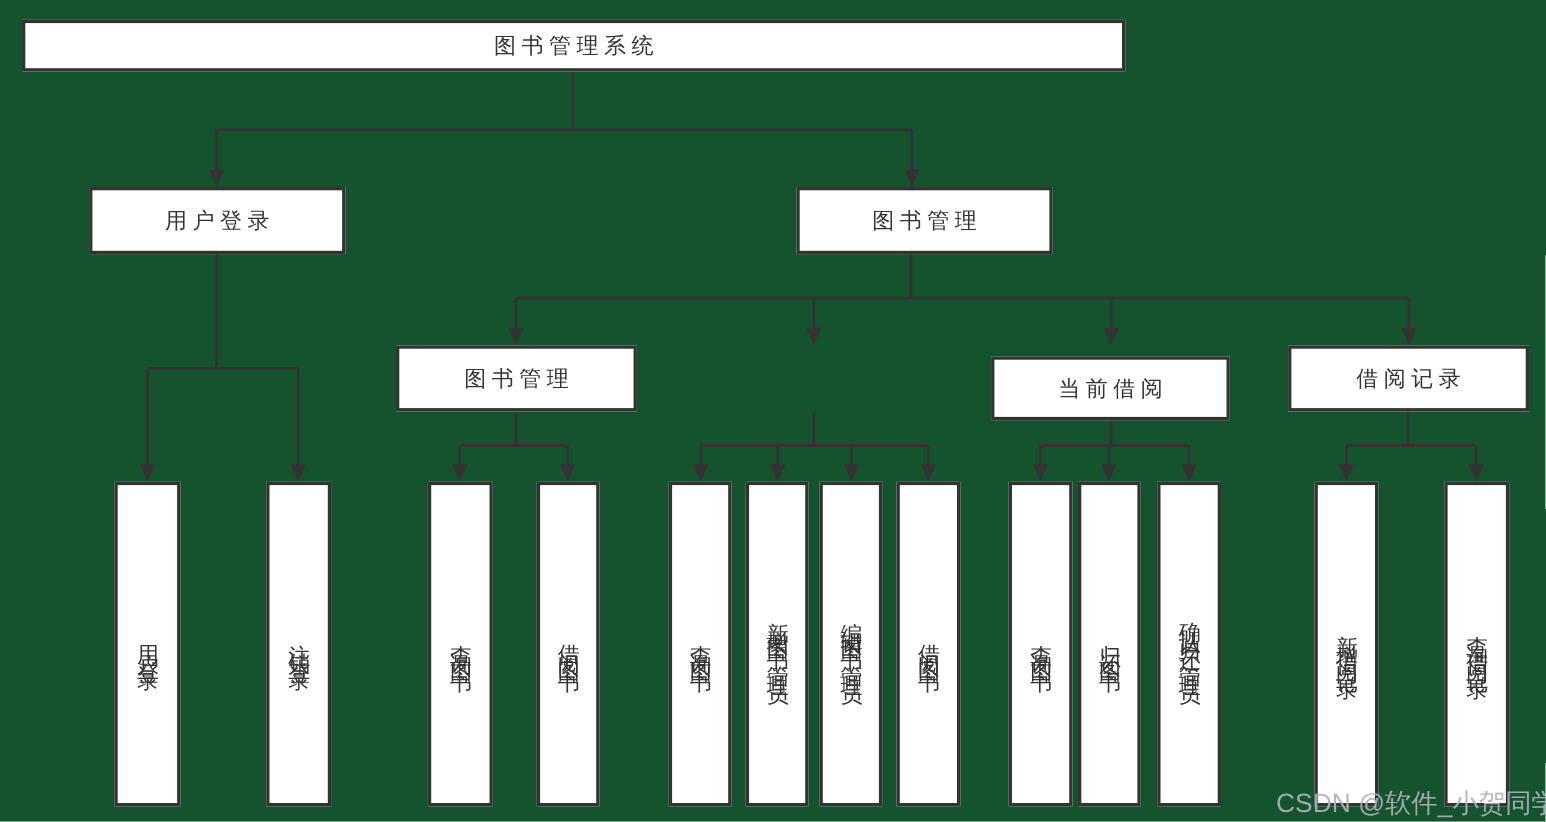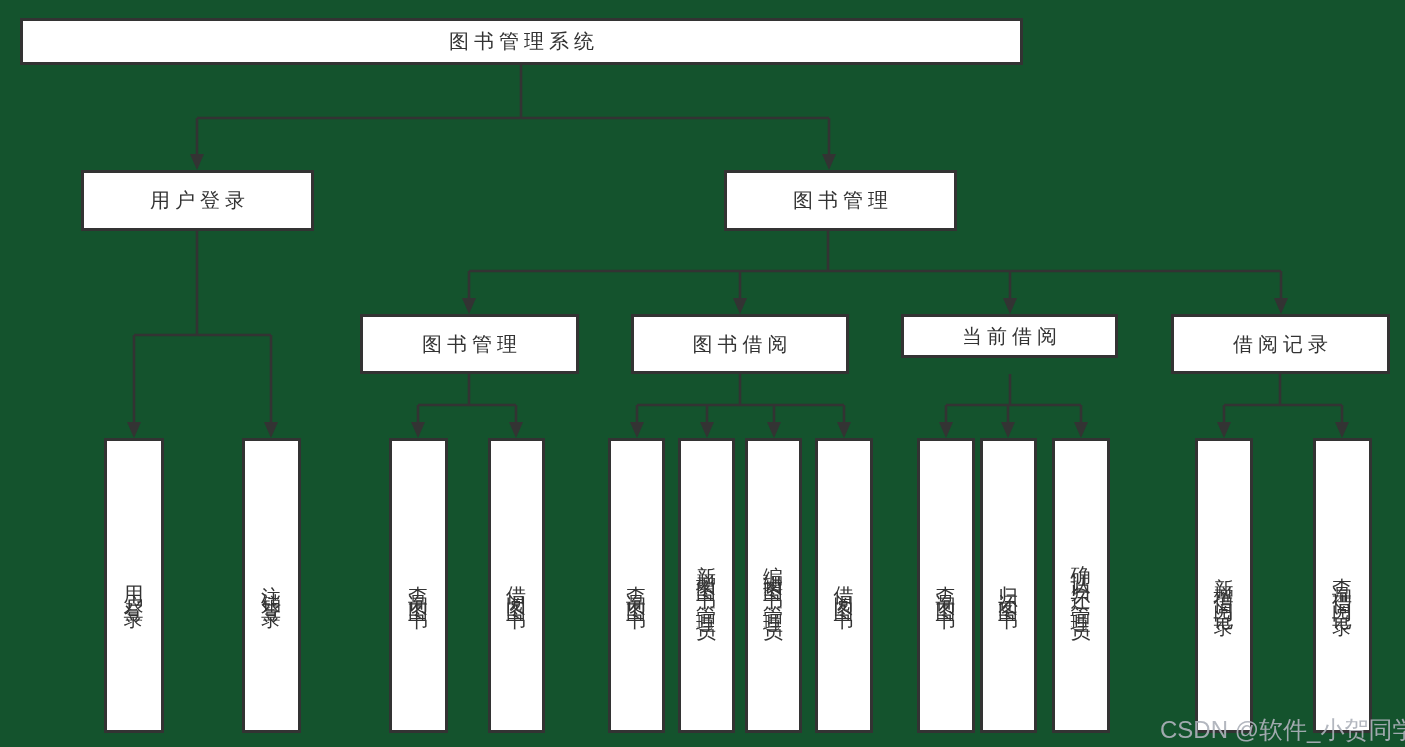--- a/index.html
+++ b/index.html
@@ -130,24 +130,21 @@
   <div class="hbox" style="left:81px; top:170px; width:233px; height:61px;">
     <span>用户登录</span>
   </div>
   <div class="hbox" style="left:712px; top:170px; width:233px; height:61px;margin-left:12px;">
     <span>图书管理</span>
   </div>
 
   <div class="hbox" style="left:360px; top:314px; width:219px; height:60px;">
     <span>图书管理</span>
   </div>
-  <div class="hbox" style="left:631px; top:314px; width:218px; height:60px;">
-    <span>图书借阅</span>
-  </div>
-  <div class="hbox" style="left:901px; top:314px; width:217px; height:44px;font-family:Liberation Mono, monospace;">
+  <div class="hbox" style="left:901px; top:324px; width:217px; height:58px;font-family:Liberation Mono, monospace;">
     <span>当前借阅</span>
   </div>
   <div class="hbox" style="left:1171px; top:314px; width:219px; height:60px;">
     <span>借阅记录</span>
   </div>
 
   <div class="vbox" style="left:104px; top:438px; width:60px; height:295px;">
     <span class="vtext">用户登录</span>
   </div>
   <div class="vbox" style="left:242px; top:438px; width:59px; height:295px;">

